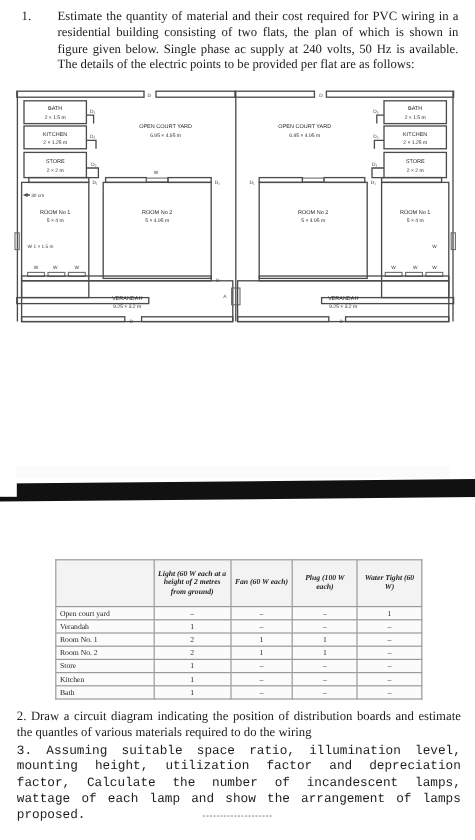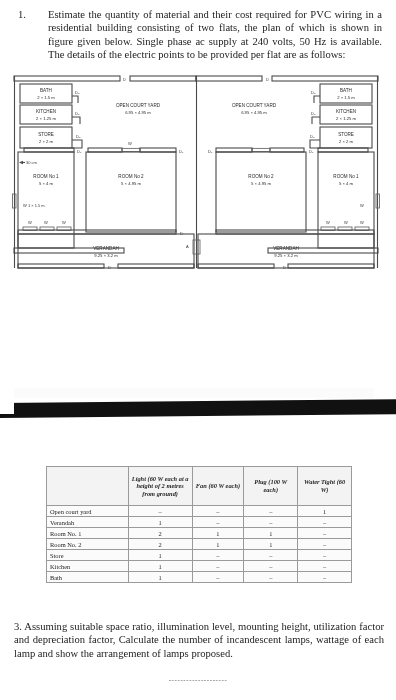--- a/index.html
+++ b/index.html
@@ -13,21 +13,21 @@
   }
   .page{position:relative;width:396px;height:700px;}
 
   
   .q-block{position:absolute;left:18px;right:14px;}
   .q-num{position:absolute;left:0;top:0;font-size:10.6px;line-height:13.4px;}
   .q-body{margin-left:30px;font-size:10.6px;line-height:13.4px;text-align:justify;}
   #q1{top:8px;}
   #q2{top:591px;left:14px;right:12px;}
   #q2 .q-body{margin-left:0;}
-  #q3{top:620px;left:14px;right:12px;}
+  #q3{top:620px;left:14px;right:12px;font-family:Liberation Mono, monospace;}
   #q3 .q-body{margin-left:0;}
 
   
   .plan{
     position:absolute;left:10px;top:72px;width:372px;height:200px;
   }
   .plan svg{display:block;}
 
   
   .scan-band{
@@ -324,20 +324,23 @@
           <td class="rowlabel">Bath</td>
           <td class="val">1</td>
           <td class="val">–</td>
           <td class="val">–</td>
           <td class="val">–</td>
         </tr>
       </tbody>
     </table>
   </div>
 
+  <div class="q-block" id="q2">
+    <div class="q-body">2. Draw a circuit diagram indicating the position of distribution boards and estimate the quantles of various materials required to do the wiring</div>
+  </div>
 
   <div class="q-block" id="q3">
     <div class="q-body">3. Assuming suitable space ratio, illumination level, mounting height, utilization factor and depreciation factor, Calculate the number of incandescent lamps, wattage of each lamp and show the arrangement of lamps proposed.</div>
   </div>
 
   <div class="footer-dash">--------------------</div>
 
 </div>
 
 </body></html>

